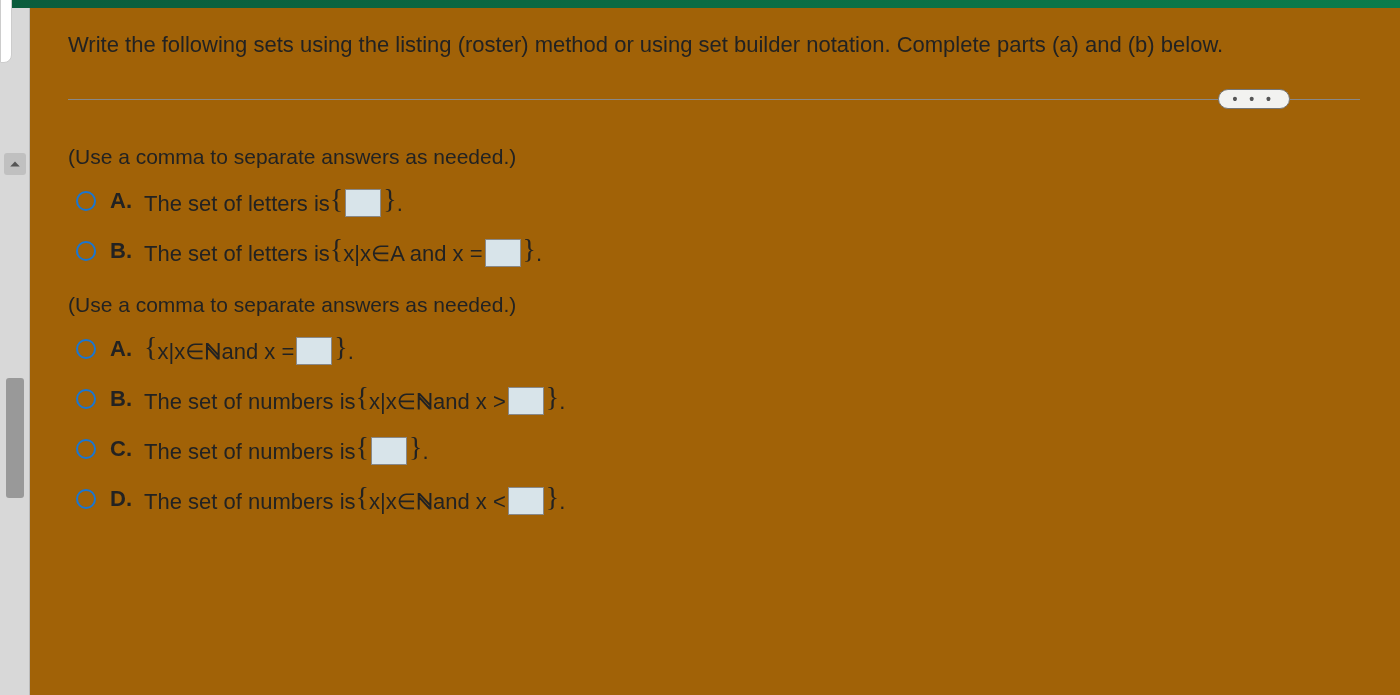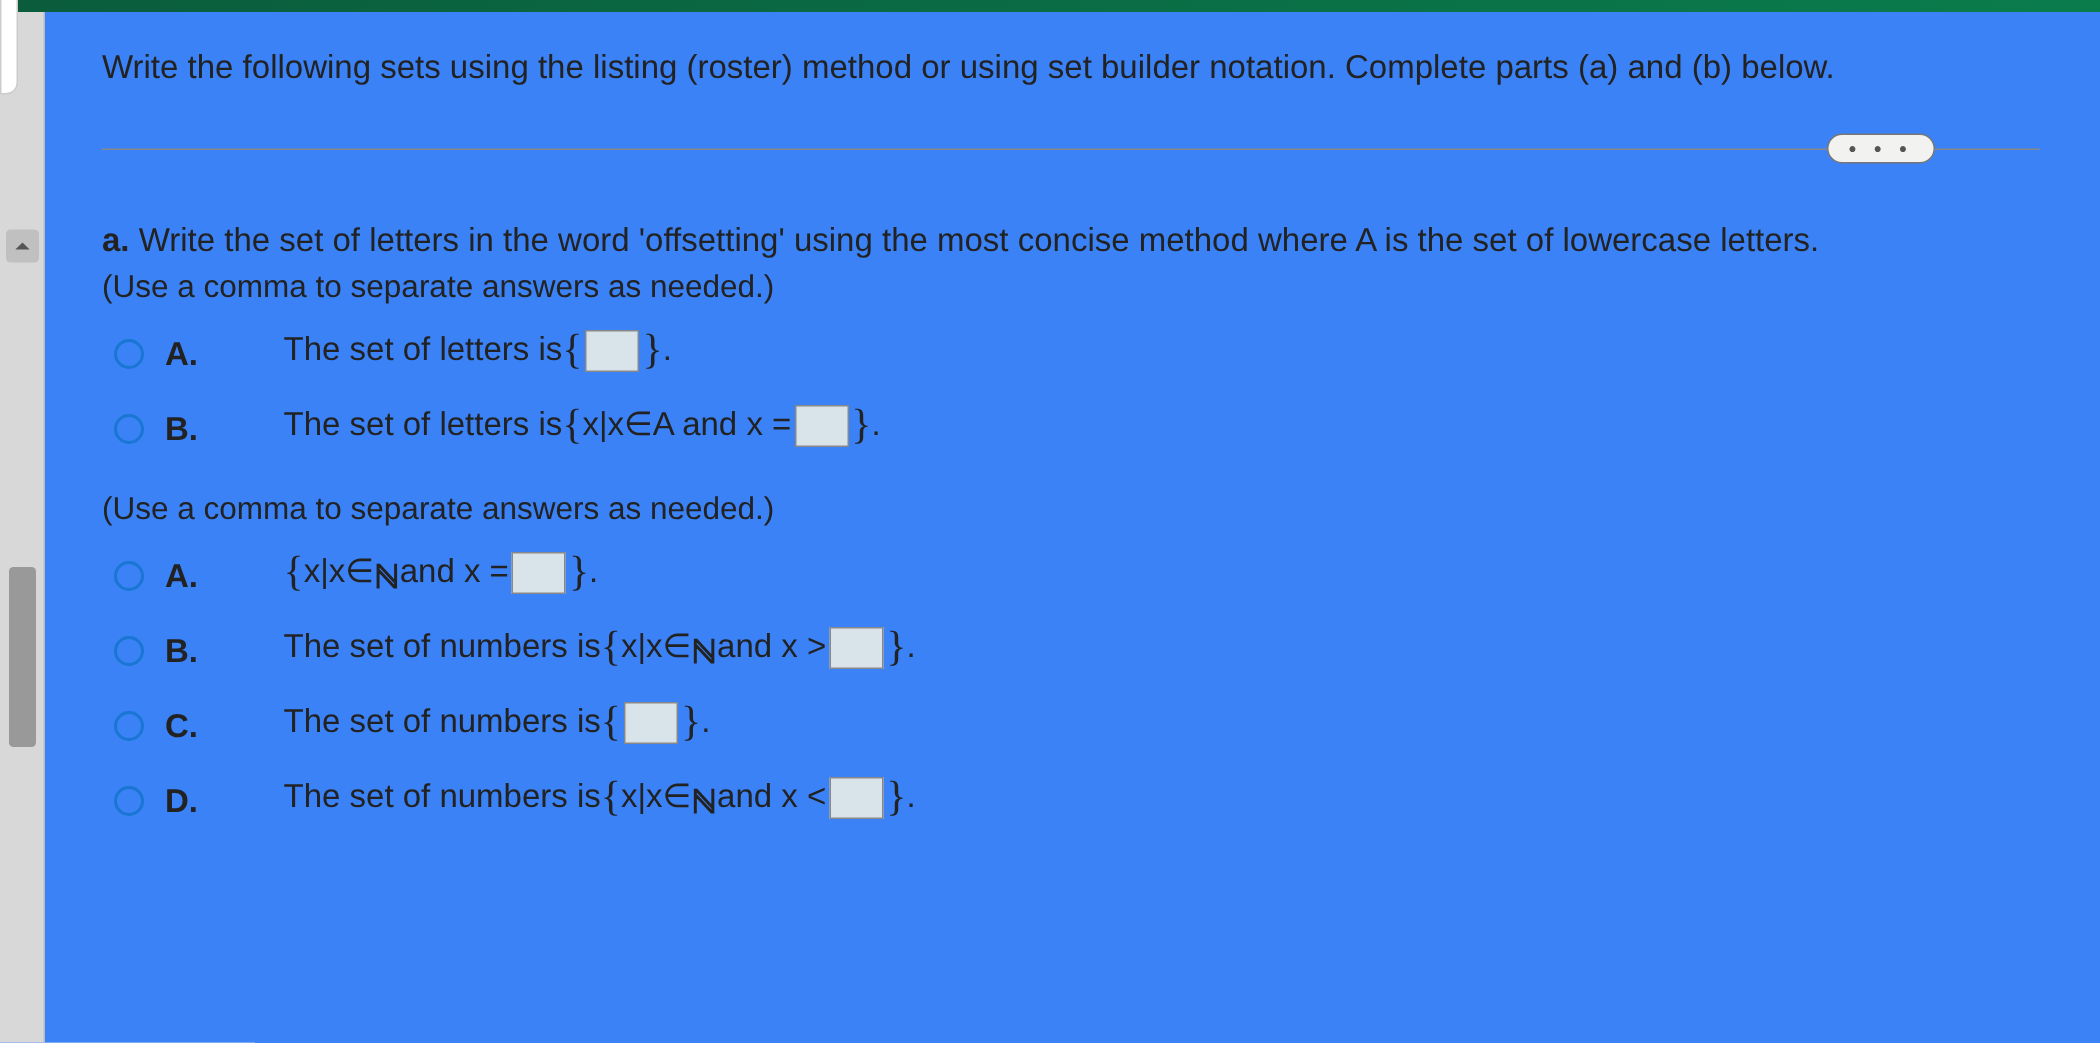--- a/index.html
+++ b/index.html
@@ -61,21 +61,21 @@
       position: absolute;
       left: 6px;
       top: 370px;
       width: 18px;
       height: 120px;
       background: #999;
       border-radius: 3px;
     }
     .content {
       flex: 1;
-      background: #3b82f6;
+      background: #a16207;
       padding: 22px 40px 22px 38px;
     }
     .instruction {
       font-size: 22px;
       color: #222;
       margin-bottom: 28px;
       line-height: 1.4;
     }
     .divider-row {
       position: relative;
@@ -145,23 +145,22 @@
       cursor: pointer;
       flex-shrink: 0;
     }
     .option-letter {
       font-weight: bold;
       margin-right: 12px;
       min-width: 22px;
     }
     .option-text {
       display: flex;
-      align-items: flex-start;
+      align-items: flex-end;
       flex-wrap: wrap;
-      margin-left: 45px;
     }
     .brace {
       font-size: 28px;
       position: relative;
       top: -2px;
       font-family: 'Times New Roman', serif;
     }
     .input-box {
       display: inline-block;
       width: 36px;
@@ -198,23 +197,20 @@
     <div class="instruction">Write the following sets using the listing (roster) method or using set builder notation. Complete parts (a) and (b) below.</div>
 
     <div class="divider-row">
       <div class="divider-line"></div>
       <div class="more-button">
         <span>• • •</span>
       </div>
     </div>
 
     <div class="part">
-      <div class="part-prompt">
-        <span class="part-label">a.</span><span> Write the set of letters in the word 'offsetting' using the most concise method where A is the set of lowercase letters.</span>
-      </div>
       <div class="part-hint">(Use a comma to separate answers as needed.)</div>
       <div class="options">
 
         <div class="option">
           <div class="radio"></div>
           <span class="option-letter">A.</span>
           <span class="option-text">
             <span>The set of letters is </span>
             <span class="brace">{</span>
             <span class="input-box"></span>

